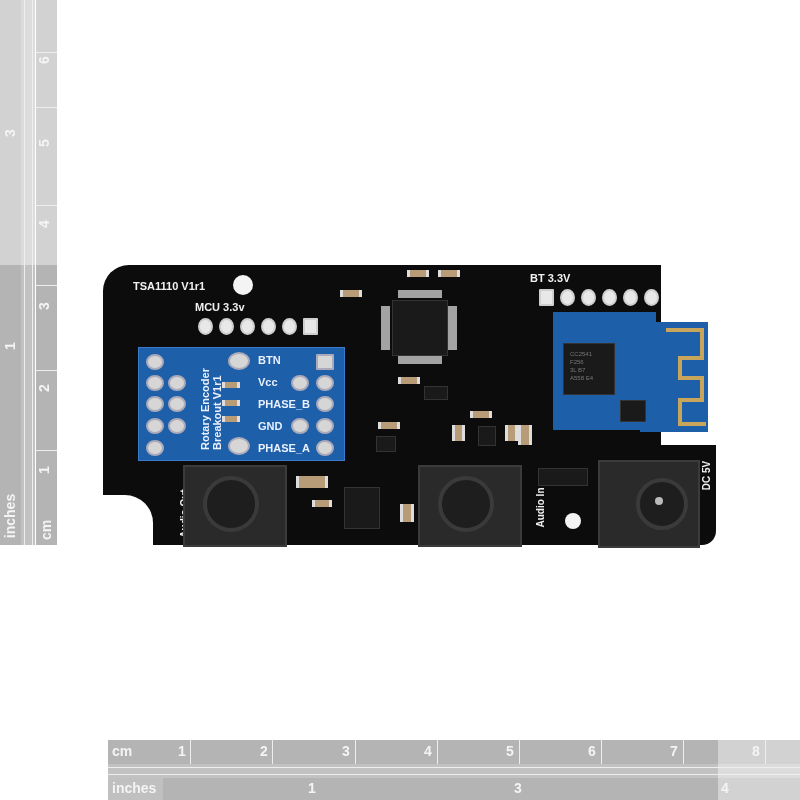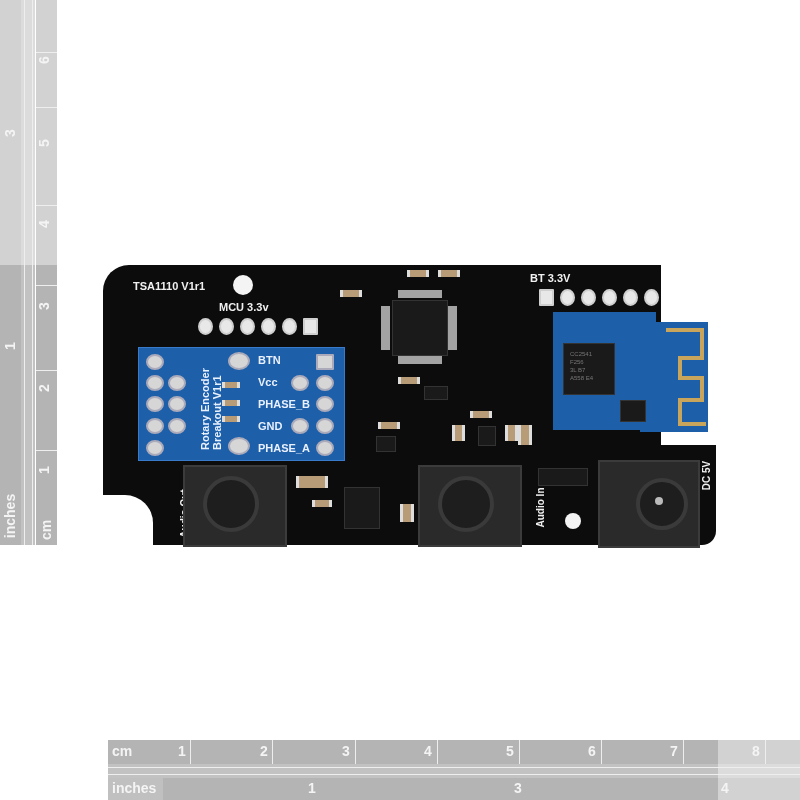--- a/index.html
+++ b/index.html
@@ -112,21 +112,21 @@
   <div class="abs rtxt" style="left:514px;top:780px;">3</div>
   <div class="abs rtxt" style="left:721px;top:780px;">4</div>
 </div>
 
 <div class="abs board"></div>
 <div class="abs board-ext"></div>
 <div class="abs board-cut"></div>
 
 <div class="abs silk" style="left:133px;top:280px;">TSA1110 V1r1</div>
 <div class="abs hole" style="left:233px;top:275px;width:20px;height:20px;"></div>
-<div class="abs silk" style="left:195px;top:301px;margin-left:24px;">MCU 3.3v</div>
+<div class="abs silk" style="left:195px;top:301px;">MCU 3.3v</div>
 
 <div class="abs pad" style="left:198px;top:318px;"></div>
 <div class="abs pad" style="left:219px;top:318px;"></div>
 <div class="abs pad" style="left:240px;top:318px;"></div>
 <div class="abs pad" style="left:261px;top:318px;"></div>
 <div class="abs pad" style="left:282px;top:318px;"></div>
 <div class="abs pad sq" style="left:303px;top:318px;"></div>
 
 <div class="abs chip" style="left:392px;top:300px;width:54px;height:54px;"></div>
 <div class="abs pin" style="left:398px;top:290px;width:44px;height:8px;opacity:.8;"></div>

